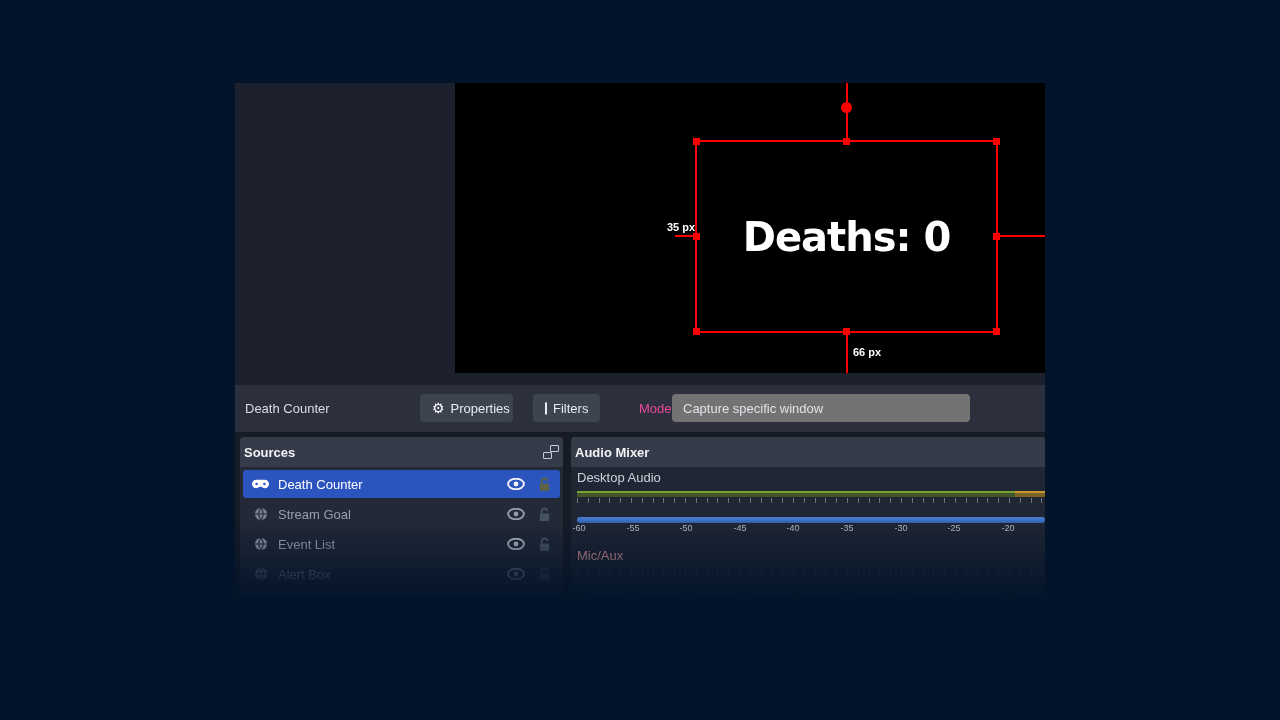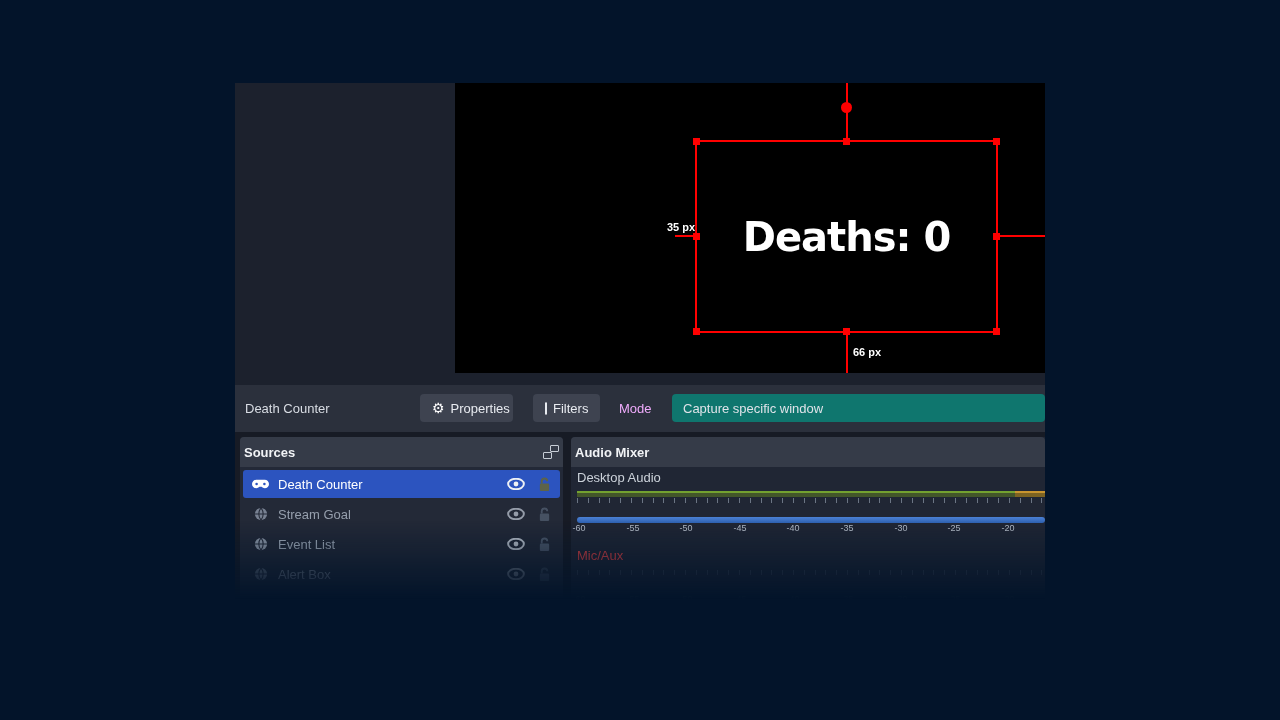--- a/index.html
+++ b/index.html
@@ -64,24 +64,24 @@
     padding:0 12px; cursor:pointer; font-family:inherit;
   }
   .btn-properties { left:185px; width:93px; }
   .btn-filters    { left:298px; width:67px; }
   .gear { font-size:14px; line-height:1; color:#fff; }
   .filter-ic {
     width:10px; height:13px; border:1.5px solid #e8ebf0; background:#e8ebf0;
     background:repeating-linear-gradient(0deg,#e8ebf0 0 1px,#3e4350 1px 3px);
     border-radius:1px;
   }
-  .mode-label { position:absolute; left:384px; color:#f0abfc; font-size:13px; }
+  .mode-label { position:absolute; left:404px; color:#ec4899; font-size:13px; }
   .mode-select {
-    position:absolute; left:437px; top:9px; width:373px; height:28px;
-    background:#0f766e; border-radius:4px; color:#dfe3e9; font-size:13px;
+    position:absolute; left:437px; top:9px; width:298px; height:28px;
+    background:#737373; border-radius:4px; color:#dfe3e9; font-size:13px;
     display:flex; align-items:center; padding:0 11px; cursor:pointer;
   }
 
   
   .panel-header {
     height:30px; background:#353b48; border-radius:4px 4px 0 0;
     display:flex; align-items:center; padding:0 4px;
     color:#f1f3f6; font-size:13px; font-weight:bold;
   }
   .sources-panel {
@@ -107,21 +107,21 @@
   .dim1 { opacity:.82; } .dim2 { opacity:.62; }
 
   
   .mixer-panel {
     position:absolute; left:336px; top:354px; width:474px; height:166px;
     background:#202634; border-radius:4px 0 0 0;
   }
   .mix-body { position:relative; padding:0; height:136px; }
   .ch-name { position:absolute; left:6px; color:#ccd2da; font-size:13px; }
   .ch1-name { top:3px; }
-  .ch2-name { top:81px; color:#ef4444; }
+  .ch2-name { top:81px; color:#fca5a5; }
 
   .meter { position:absolute; left:6px; top:24px; width:468px; height:6px; }
   .meter .green {
     position:absolute; left:0; top:0; width:438px; height:6px;
     background:linear-gradient(to bottom,#74a130 0 2px,#43562a 2px 100%);
   }
   .meter .orange {
     position:absolute; left:438px; top:0; width:30px; height:6px;
     background:linear-gradient(to bottom,#c9952f 0 2px,#7d6322 2px 100%);
   }

